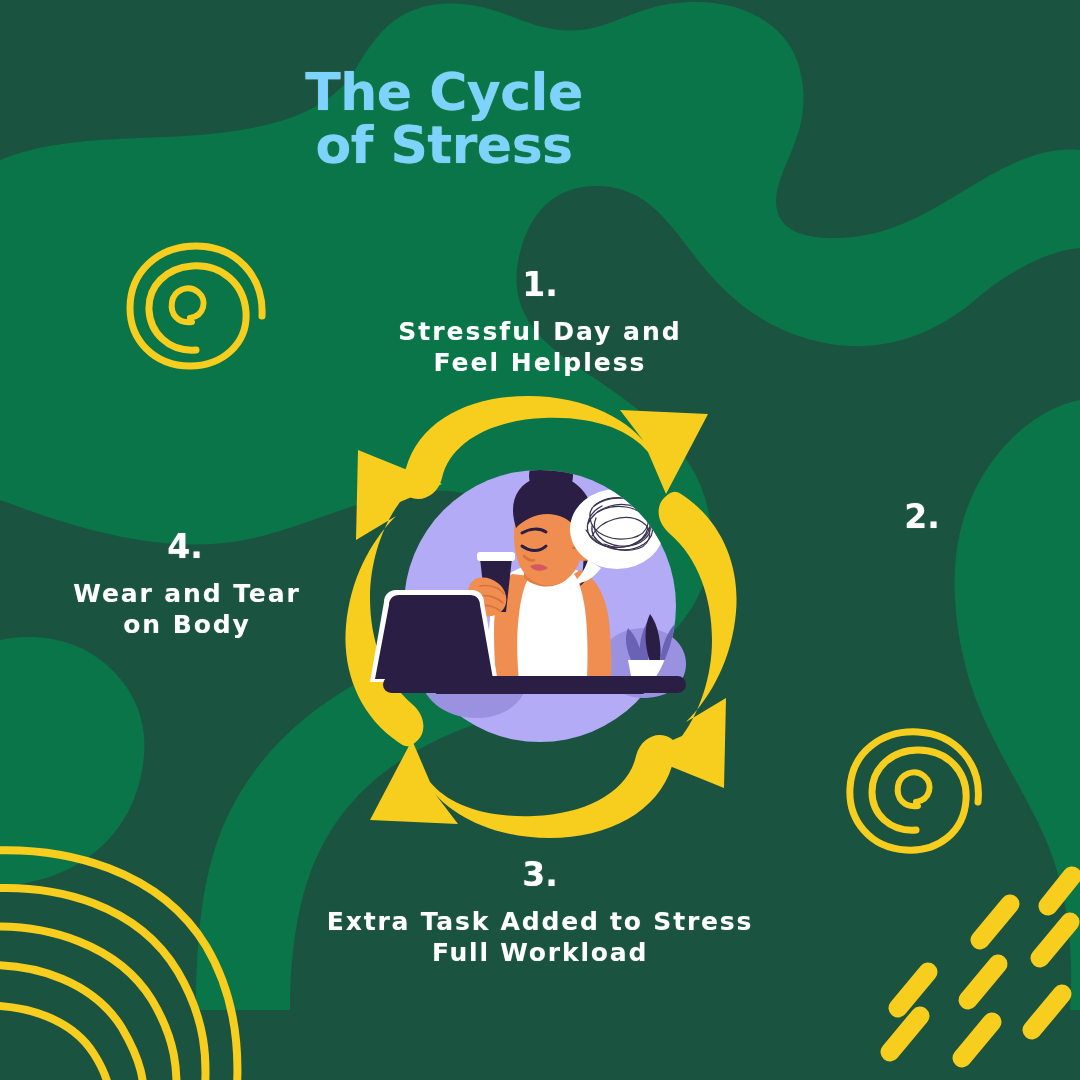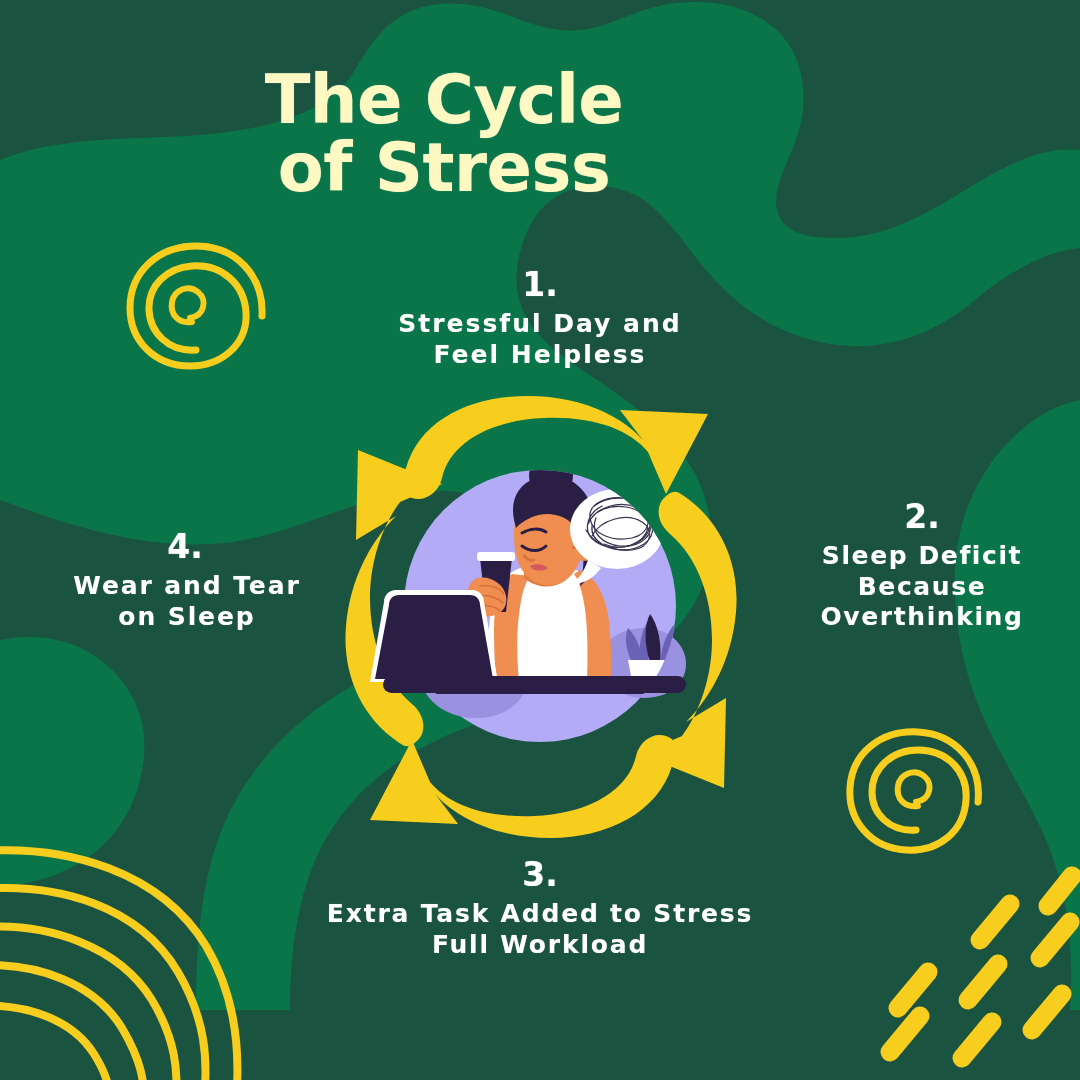--- a/index.html
+++ b/index.html
@@ -25,44 +25,44 @@
   }
   #bg-svg, #deco-svg, #cycle-svg { pointer-events:none; }
 
   
   .title {
     position:absolute;
     top:66px;
     left:0;
     width:888px;
     text-align:center;
-    color:#fef9c3;
+    color:#7dd3fc;
     font-family:"DejaVu Sans", sans-serif;
     font-weight:bold;
-    font-size:67px;
+    font-size:52px;
     line-height:1.02;
     letter-spacing:-0.5px;
     white-space:pre-line;
     text-shadow:0 0 1px rgba(255,255,255,0.45);
   }
 
   
   .step { position:absolute; color:#ffffff; text-align:center; }
   .step .num {
     font-family:"DejaVu Sans", sans-serif;
     font-weight:bold;
     font-size:33px;
     line-height:1;
     letter-spacing:0px;
     display:block;
     text-shadow:0 0 1px rgba(255,255,255,0.5);
   }
   .step .txt {
     display:block;
-    margin-top:8px;
+    margin-top:16px;
     font-family:"DejaVu Sans", sans-serif;
     font-weight:bold;
     font-size:25px;
     line-height:1.22;
     letter-spacing:2.0px;
     white-space:pre-line;
     text-shadow:0 0 1px rgba(255,255,255,0.3);
   }
 
   #step-1 { top:268px; left:290px; width:500px; }
@@ -365,30 +365,27 @@
   </svg>
 
   <div class="step" id="step-1">
     <span class="num">1.</span>
     <span class="txt">Stressful Day and
 Feel Helpless</span>
   </div>
 
   <div class="step" id="step-2">
     <span class="num">2.</span>
-    <span class="txt">Sleep Deficit
-Because
-Overthinking</span>
   </div>
 
   <div class="step" id="step-3">
     <span class="num">3.</span>
     <span class="txt">Extra Task Added to Stress
 Full Workload</span>
   </div>
 
   <div class="step" id="step-4">
     <span class="num">4.</span>
     <span class="txt">Wear and Tear
-on Sleep</span>
+on Body</span>
   </div>
 
 </div>
 
 </body></html>

